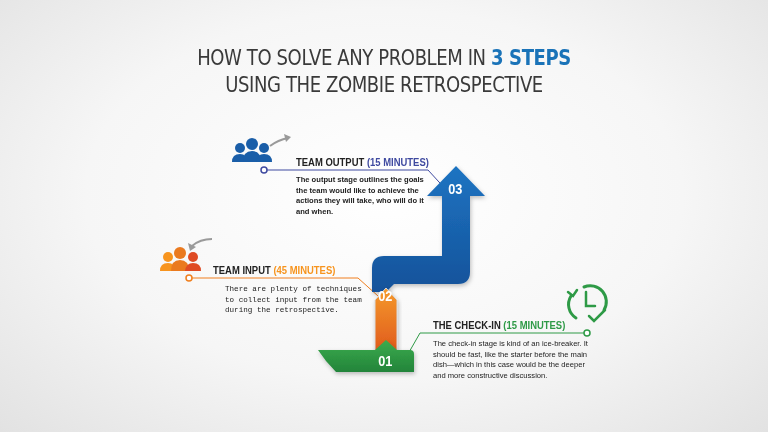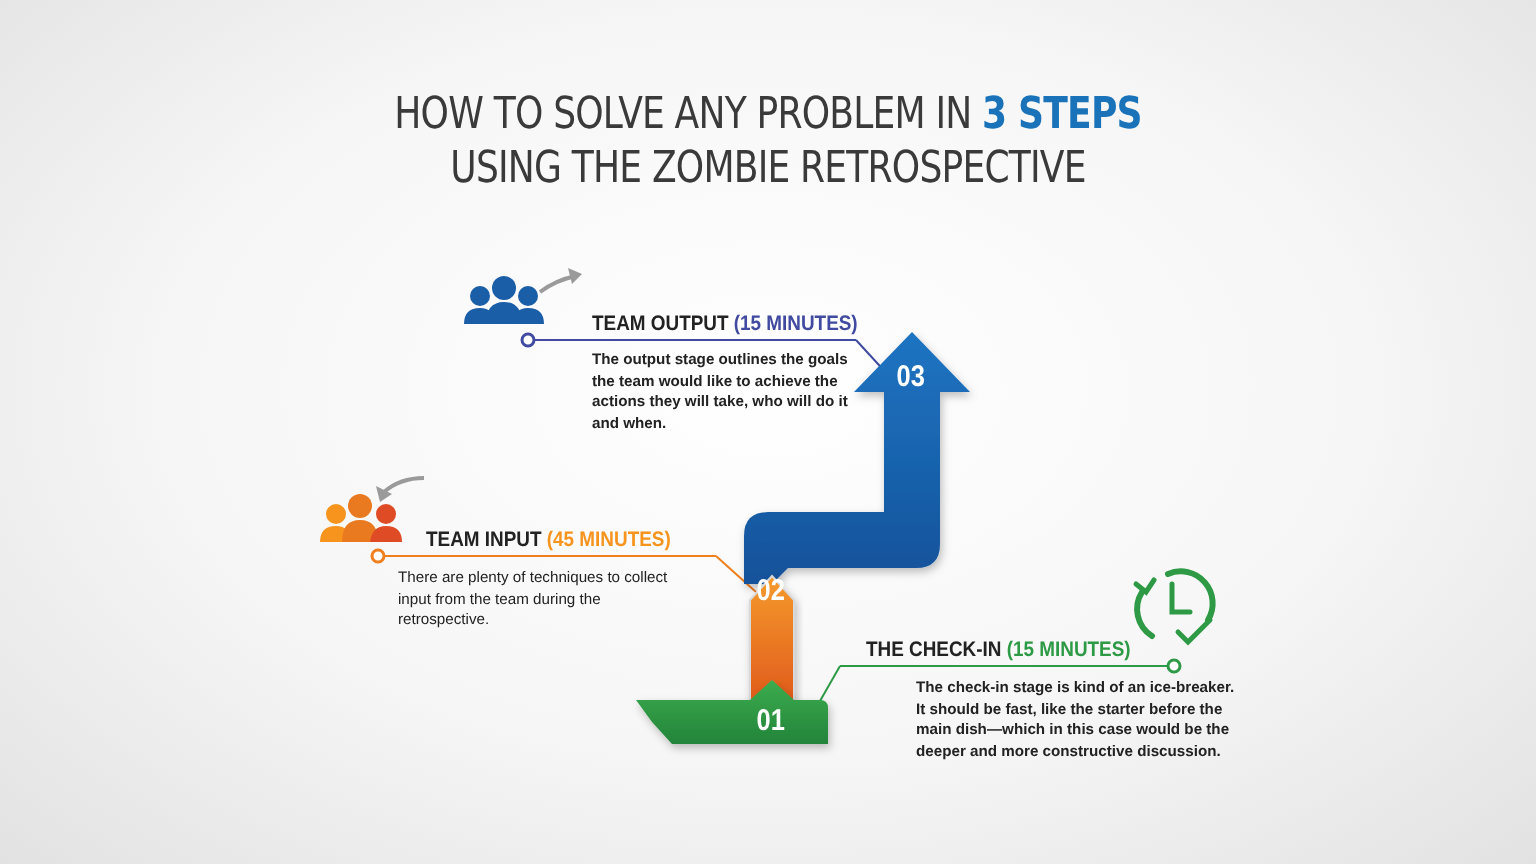--- a/index.html
+++ b/index.html
@@ -117,19 +117,19 @@
 <div class="heading" style="left:296px; top:156px;">
   <span>TEAM OUTPUT</span>
   <span style="color:#3f4aa0">(15 MINUTES)</span>
 </div>
 <div class="desc" style="left:296px; top:175px; width:140px;font-weight:bold;">The output stage outlines the goals the team would like to achieve the actions they will take, who will do it and when.</div>
 
 <div class="heading" style="left:213px; top:264px;">
   <span>TEAM INPUT</span>
   <span style="color:#f7941e">(45 MINUTES)</span>
 </div>
-<div class="desc" style="left:199px; top:284px; width:140px;">There are plenty of techniques to collect input from the team during the retrospective.</div>
+<div class="desc" style="left:225px; top:284px; width:140px;font-family:Liberation Mono, monospace;">There are plenty of techniques to collect input from the team during the retrospective.</div>
 
 <div class="heading" style="left:433px; top:319px;">
   <span>THE CHECK-IN</span>
   <span style="color:#2e9a46">(15 MINUTES)</span>
 </div>
-<div class="desc" style="left:458px; top:339px; width:160px;font-weight:bold;">The check-in stage is kind of an ice-breaker. It should be fast, like the starter before the main dish—which in this case would be the deeper and more constructive discussion.</div>
+<div class="desc" style="left:433px; top:339px; width:160px;">The check-in stage is kind of an ice-breaker. It should be fast, like the starter before the main dish—which in this case would be the deeper and more constructive discussion.</div>
 
 </body></html>

